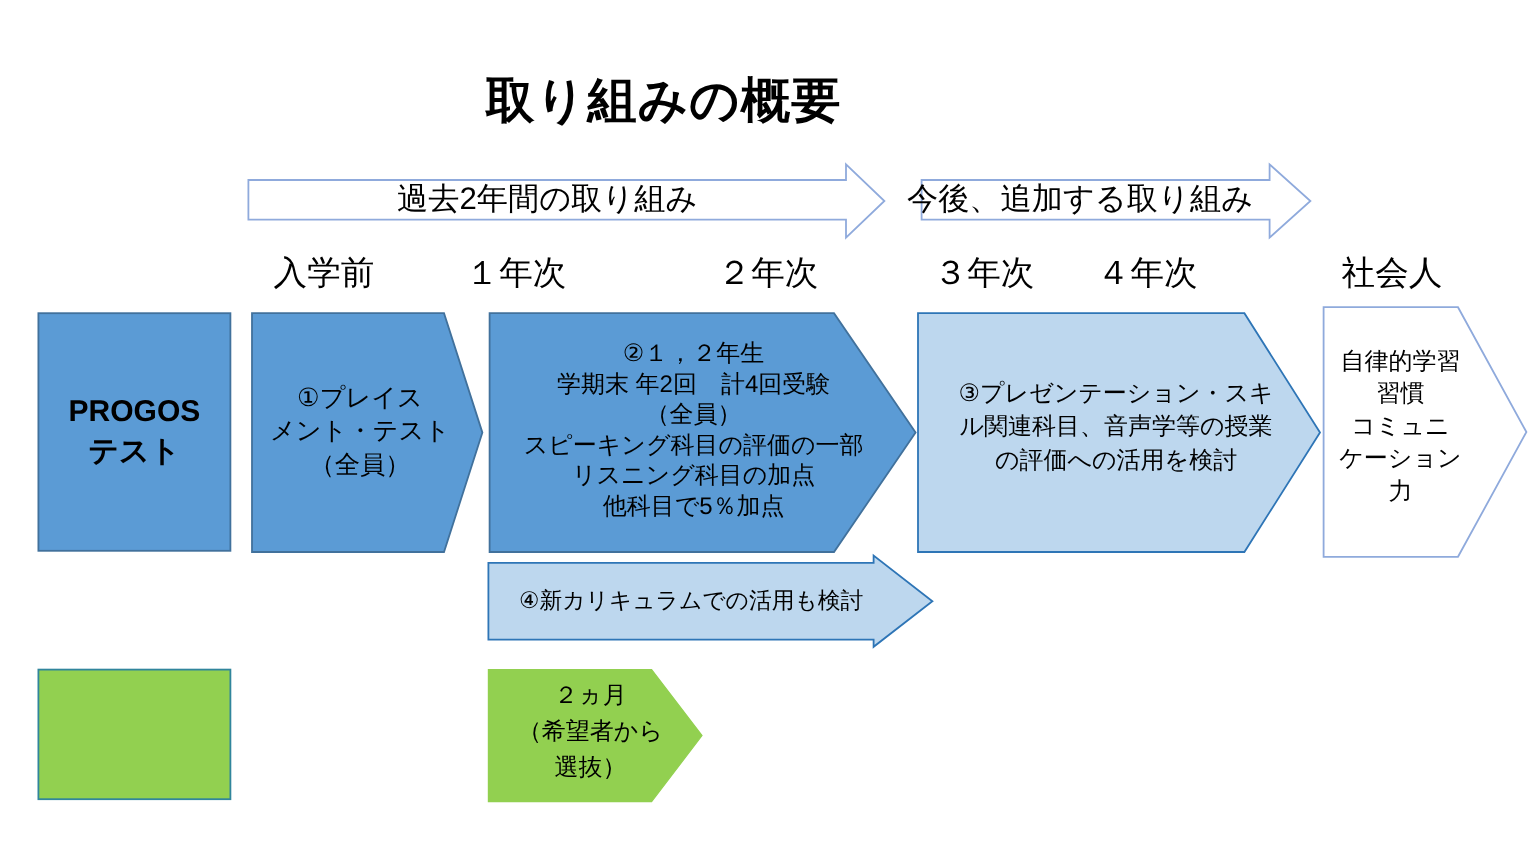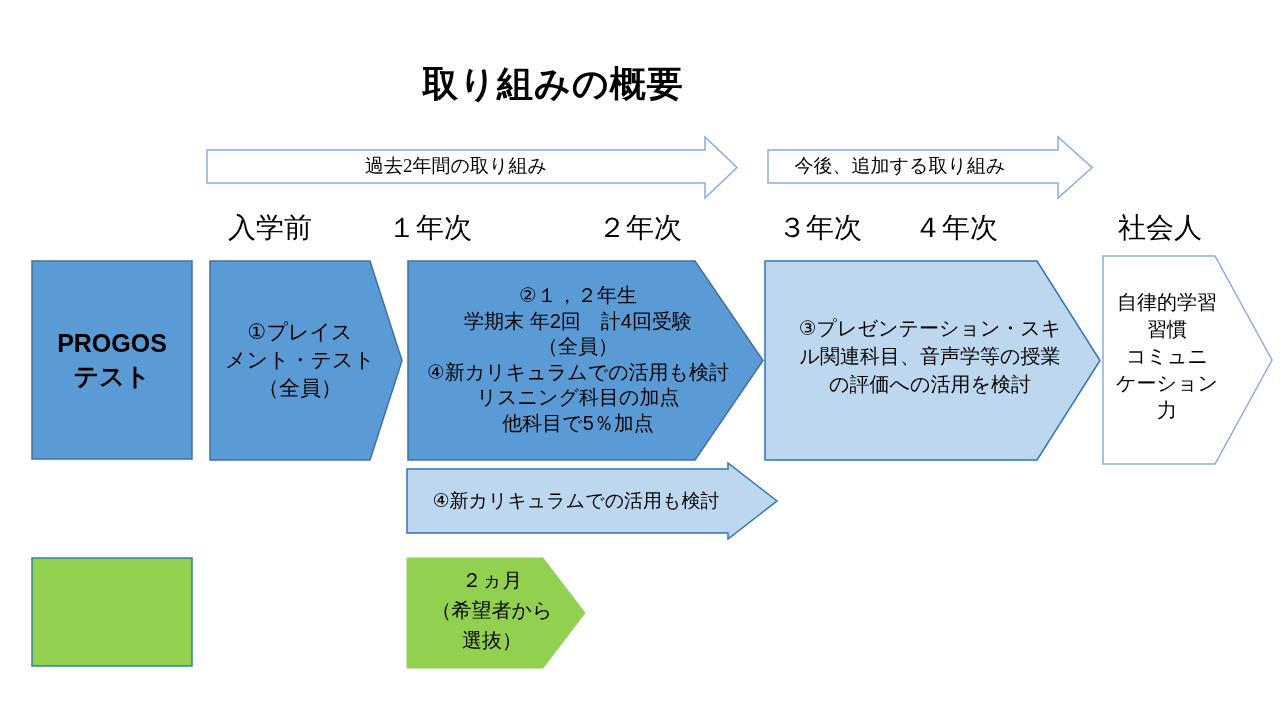--- a/index.html
+++ b/index.html
@@ -5,22 +5,22 @@
   html,body{margin:0;padding:0;background:#fff;}
   #stage{
     position:relative;width:1280px;height:720px;background:#ffffff;overflow:hidden;
     font-family:"Liberation Sans","DejaVu Sans",sans-serif;color:#000;
   }
   #shapes{position:absolute;left:0;top:0;}
   .txt{
     position:absolute;transform:translate(-50%,-50%);
     text-align:center;white-space:pre-line;color:#000;
   }
-  .title{font-size:36px;font-weight:bold;white-space:nowrap;letter-spacing:1px;}
-  .banner-label{font-size:19px;white-space:nowrap;font-family:Liberation Serif, serif;}
+  .title{font-size:41px;font-weight:bold;white-space:nowrap;letter-spacing:1px;}
+  .banner-label{font-size:26px;white-space:nowrap;}
   .tl-label{font-size:28px;white-space:nowrap;}
   .box-label{font-size:25px;font-weight:bold;line-height:33px;}
   .a1-label{font-size:21px;line-height:28px;width:220px;}
   .a2-label{font-size:20px;line-height:25.5px;width:340px;}
   .a3-label{font-size:20px;line-height:28px;width:300px;}
   .a4-label{font-size:19px;white-space:nowrap;}
   .outcome-label{font-size:20px;line-height:27px;width:140px;}
   .rj-arrow-label{font-size:20px;line-height:30px;width:160px;}
 </style>
 </head>
@@ -60,21 +60,21 @@
 
   <div class="txt box-label" style="left:112px;top:360px;">PROGOS
 テスト</div>
 
   <div class="txt a1-label" style="left:300px;top:360px;">①プレイス
 メント・テスト
 （全員）</div>
   <div class="txt a2-label" style="left:578px;top:359px;">②１，２年生
 学期末 年2回　計4回受験
 （全員）
-④新カリキュラムでの活用も検討
+スピーキング科目の評価の一部
 リスニング科目の加点
 他科目で5％加点</div>
   <div class="txt a3-label" style="left:930px;top:356px;">③プレゼンテーション・スキ
 ル関連科目、音声学等の授業
 の評価への活用を検討</div>
   <div class="txt outcome-label" style="left:1167px;top:356px;">自律的学習
 習慣
 コミュニ
 ケーション
 力</div>

